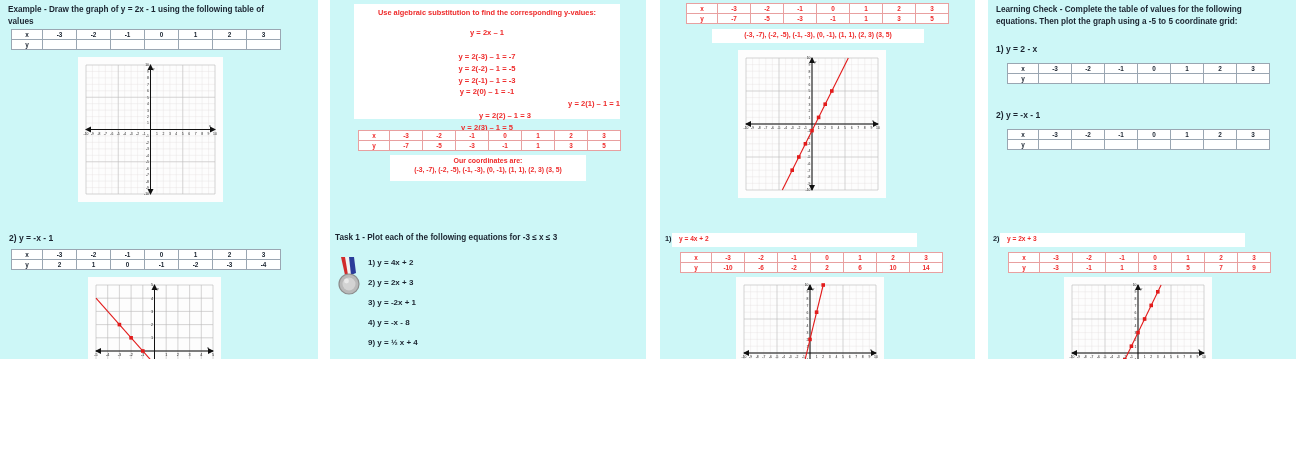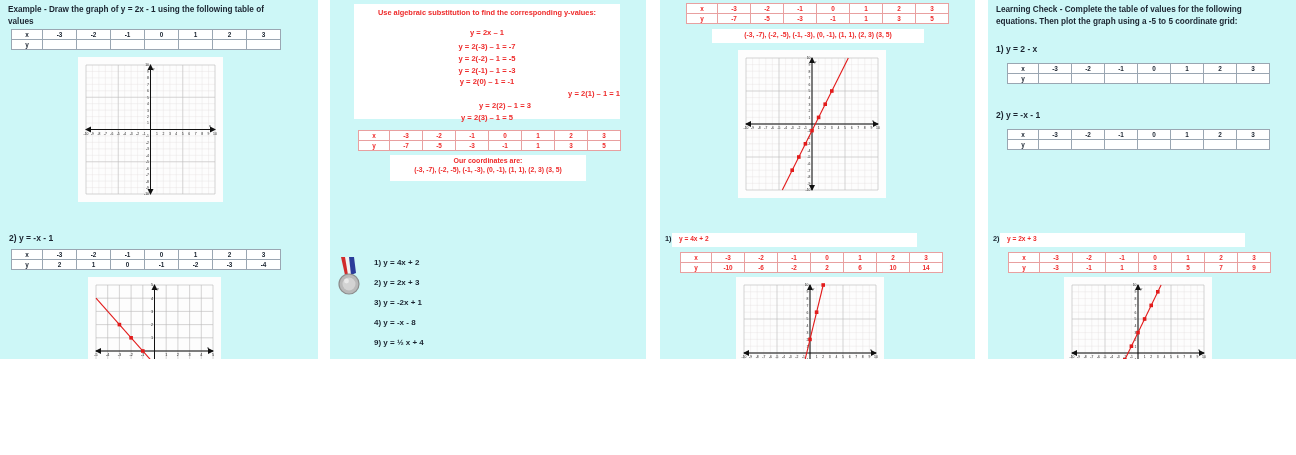--- a/index.html
+++ b/index.html
@@ -282,21 +282,21 @@
           <rect x="88.1" y="111.8" width="3.6" height="3.6" fill="#e21b1b"></rect>
           <rect x="99.8" y="125" width="3.6" height="3.6" fill="#e21b1b"></rect>
         </svg>
     </div>
   </div>
 
   <div class="slide" id="slide2">
     <div class="pane" style="position:absolute;left:24px;top:4px;width:266px;height:115px;">
       <div class="eqline-red" style="text-align:center;margin-top:4px;font-size:7.4px;">Use algebraic substitution to find the corresponding y-values:</div>
       <div class="eqline-red" style="text-align:center;margin-top:11px;">y = 2x – 1</div>
-      <div id="s2steps" style="margin-top:4px;">
+      <div id="s2steps" style="margin-top:14px;">
           <div class="eqline-red" style="text-align: center; line-height: 1.55;">y = 2(-3) – 1 = -7</div>
           <div class="eqline-red" style="text-align: center; line-height: 1.55;">y = 2(-2) – 1 = -5</div>
           <div class="eqline-red" style="text-align: center; line-height: 1.55;">y = 2(-1) – 1 = -3</div>
           <div class="eqline-red" style="text-align: center; line-height: 1.55;">y = 2(0) – 1 = -1</div>
           <div class="eqline-red" style="text-align: right; line-height: 1.55;">y = 2(1) – 1 = 1</div>
           <div class="eqline-red" style="text-align: center; line-height: 1.55; padding-left: 36px;">y = 2(2) – 1 = 3</div>
           <div class="eqline-red" style="text-align: center; line-height: 1.55;">y = 2(3) – 1 = 5</div>
         </div>
     </div>
     <div style="position:absolute;left:28px;top:130px;">
@@ -322,21 +322,22 @@
               <td class="cell" style="width:32px">3</td>
               <td class="cell" style="width:32px">5</td>
             </tr>
           </tbody>
         </table>
     </div>
     <div class="pane" style="position:absolute;left:60px;top:155px;width:196px;height:26px;">
       <div class="eqline-red" style="text-align:center;padding-top:2px;font-size:7px;">Our coordinates are:</div>
       <div class="eqline-red" style="text-align:center;margin-top:2px;font-size:6.8px;">(-3, -7), (-2, -5), (-1, -3), (0, -1), (1, 1), (2, 3) (3, 5)</div>
     </div>
-    <div class="tasklist" id="s2tasks" style="position:absolute;left:44px;top:258px;">
+    <div class="hdr" style="position:absolute;left:5px;top:232px;width:300px;">Task 1 - Plot each of the following equations for -3 ≤ x ≤ 3</div>
+    <div class="tasklist" id="s2tasks" style="position:absolute;left:38px;top:258px;">
         <div>1) y = 4x + 2</div>
         <div>2) y = 2x + 3</div>
         <div>3) y = -2x + 1</div>
         <div>4) y = -x - 8</div>
         <div>9) y =  ½ x + 4</div>
         <div>6) y = 1 - 2x</div>
       </div>
     <div class="medal" style="left:6px;top:256px;position:absolute;">
       <svg width="26" height="42" viewBox="0 0 26 42">
         <polygon points="5,1 10,1 14,17 9,19" fill="#d12b2b"></polygon>

